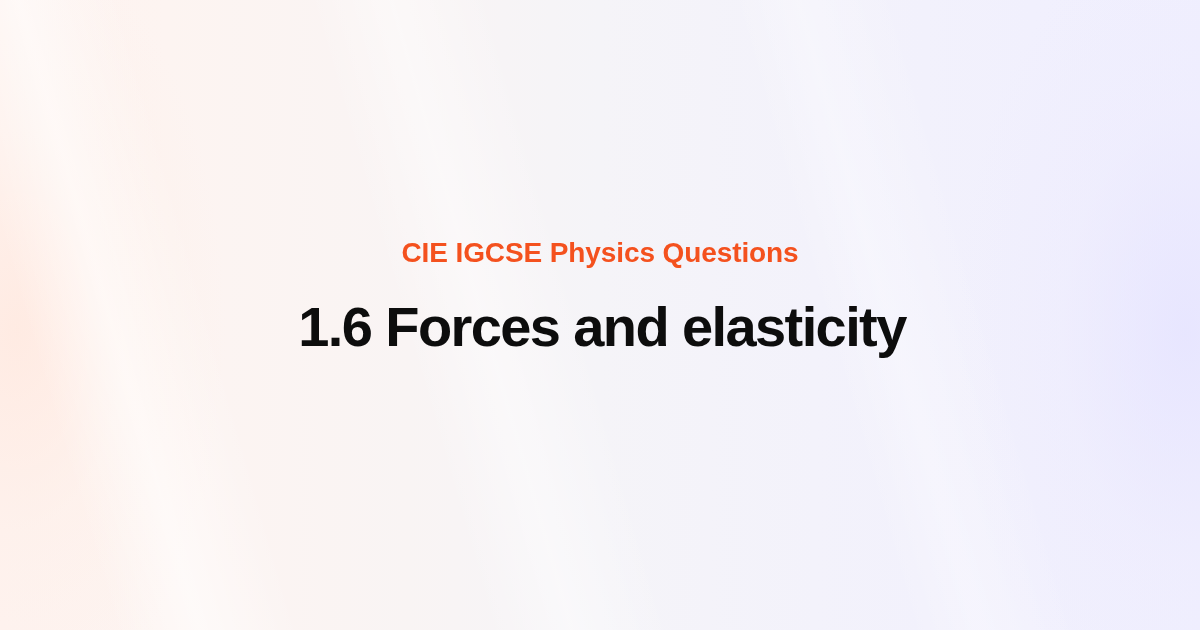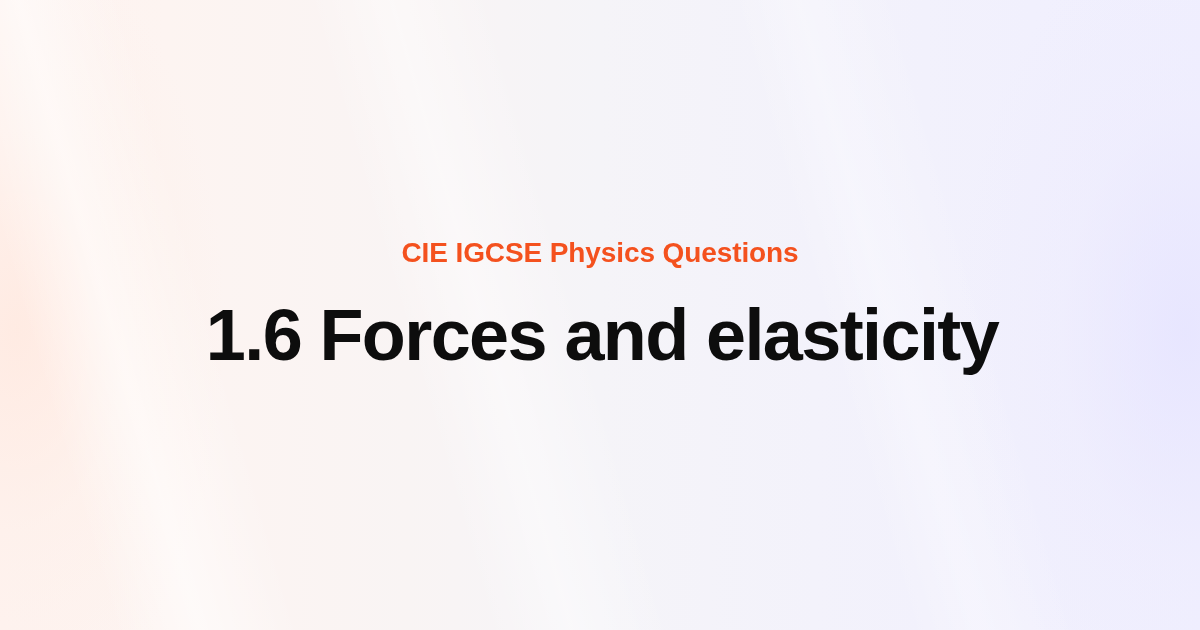--- a/index.html
+++ b/index.html
@@ -108,21 +108,21 @@
     font-size: 28px;
     font-weight: 700;
     line-height: 1.22;
     letter-spacing: -0.1px;
     color: #f4511e;
     white-space: nowrap;
   }
 
   .headline {
     margin: 26px 0 0 4px;
-    font-size: 72px;
+    font-size: 56px;
     font-weight: 700;
     line-height: 1.1;
     letter-spacing: -1.6px;
     color: #0d0d0d;
     white-space: nowrap;
   }
 </style>
 </head>
 <body>
 

